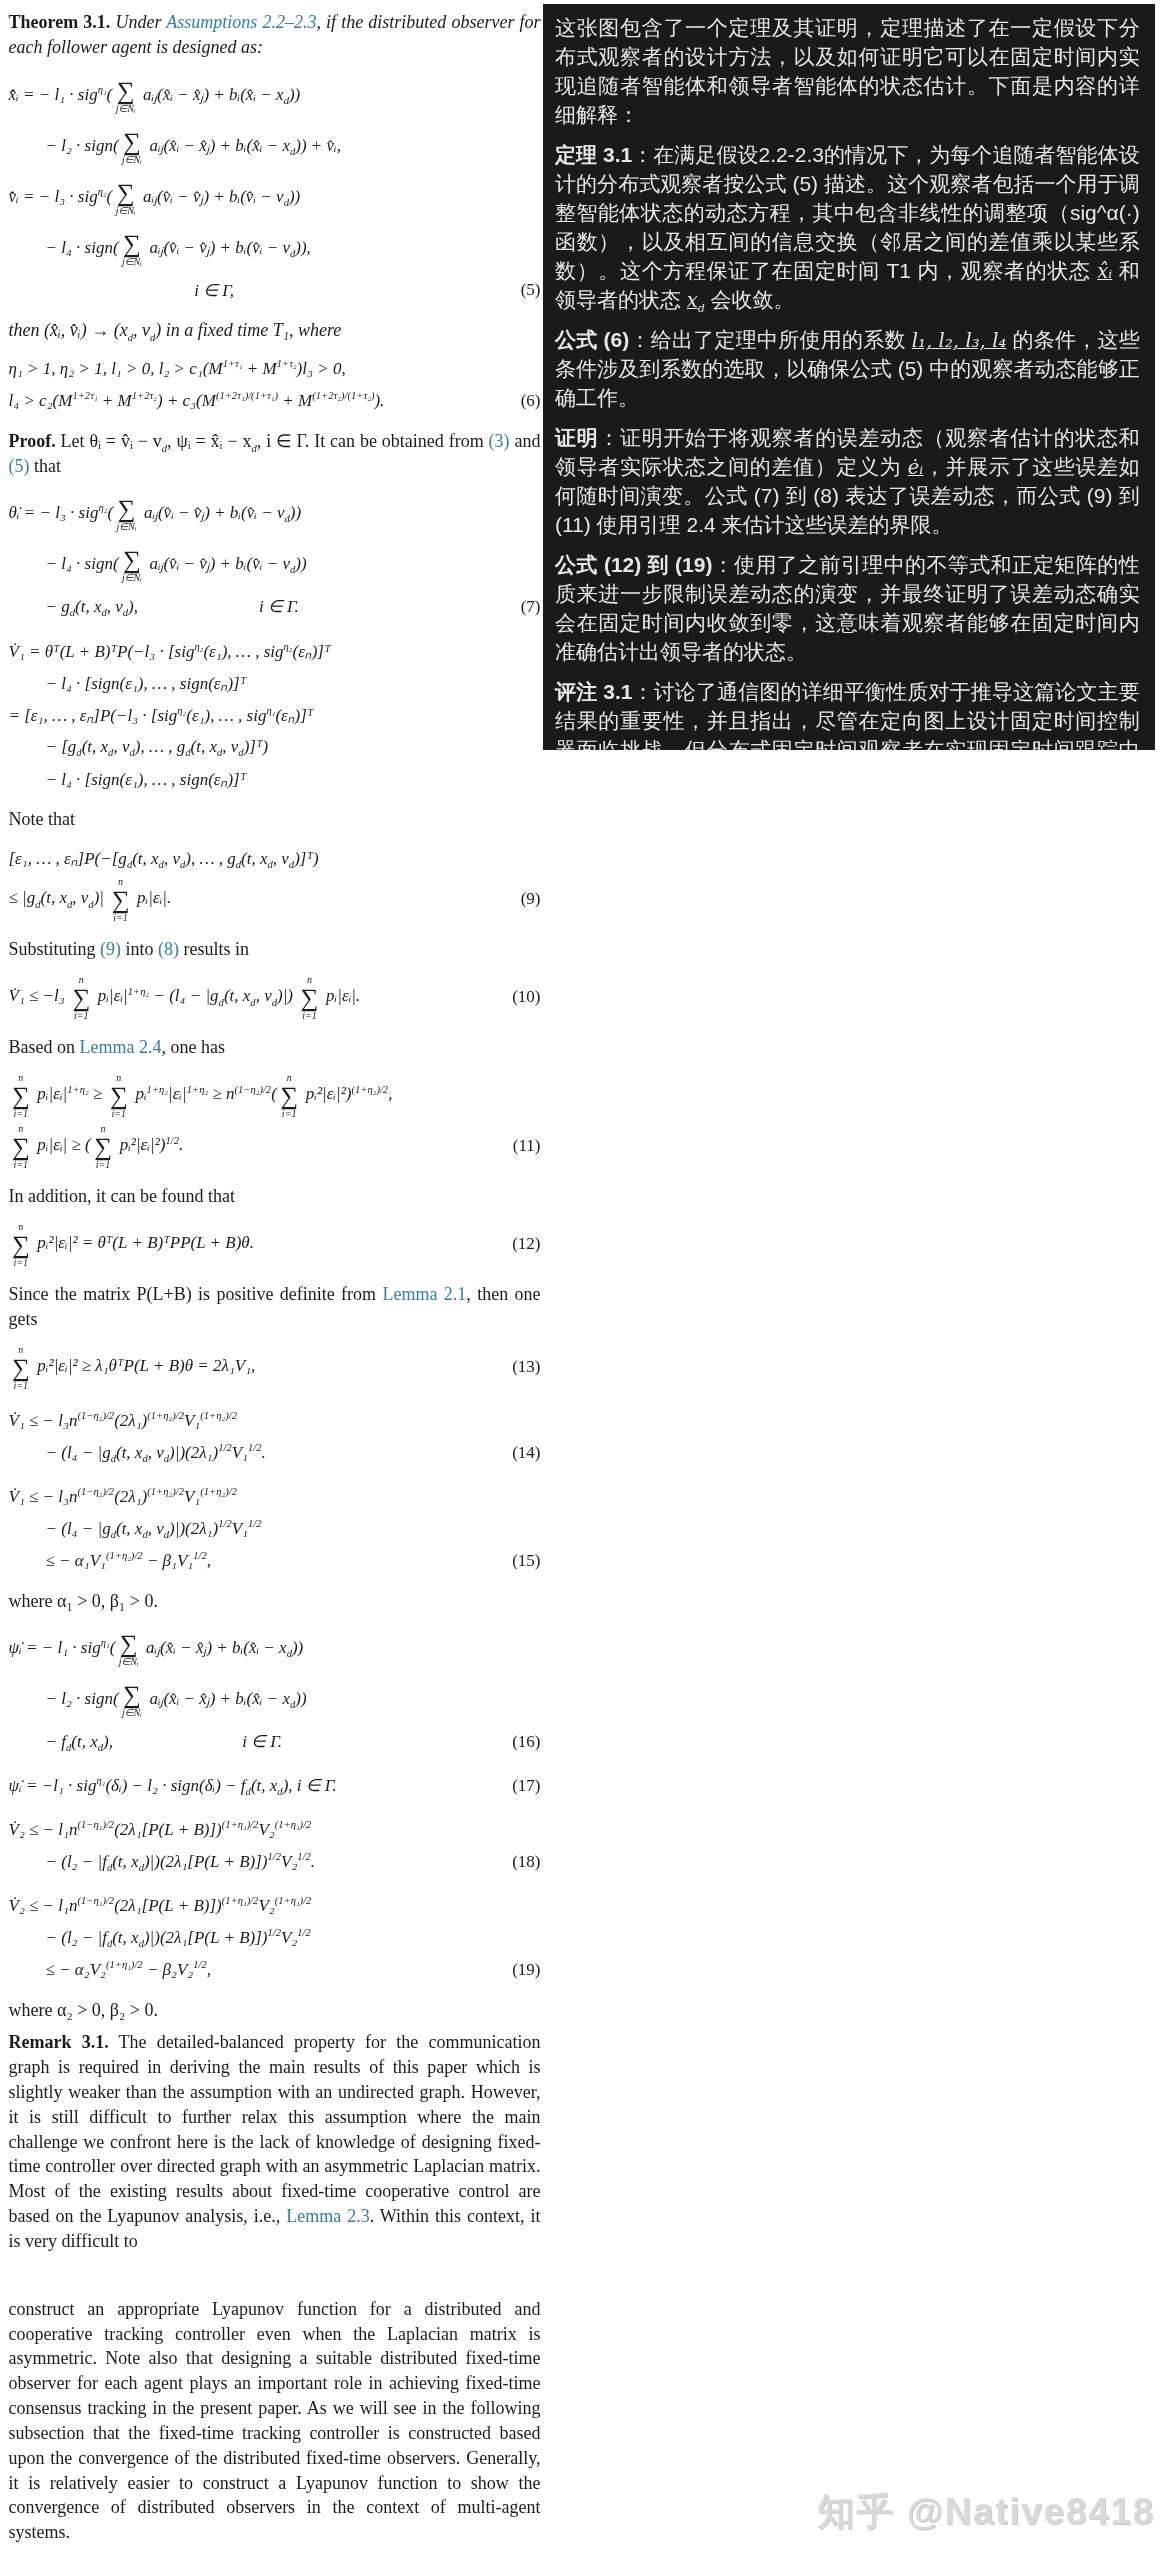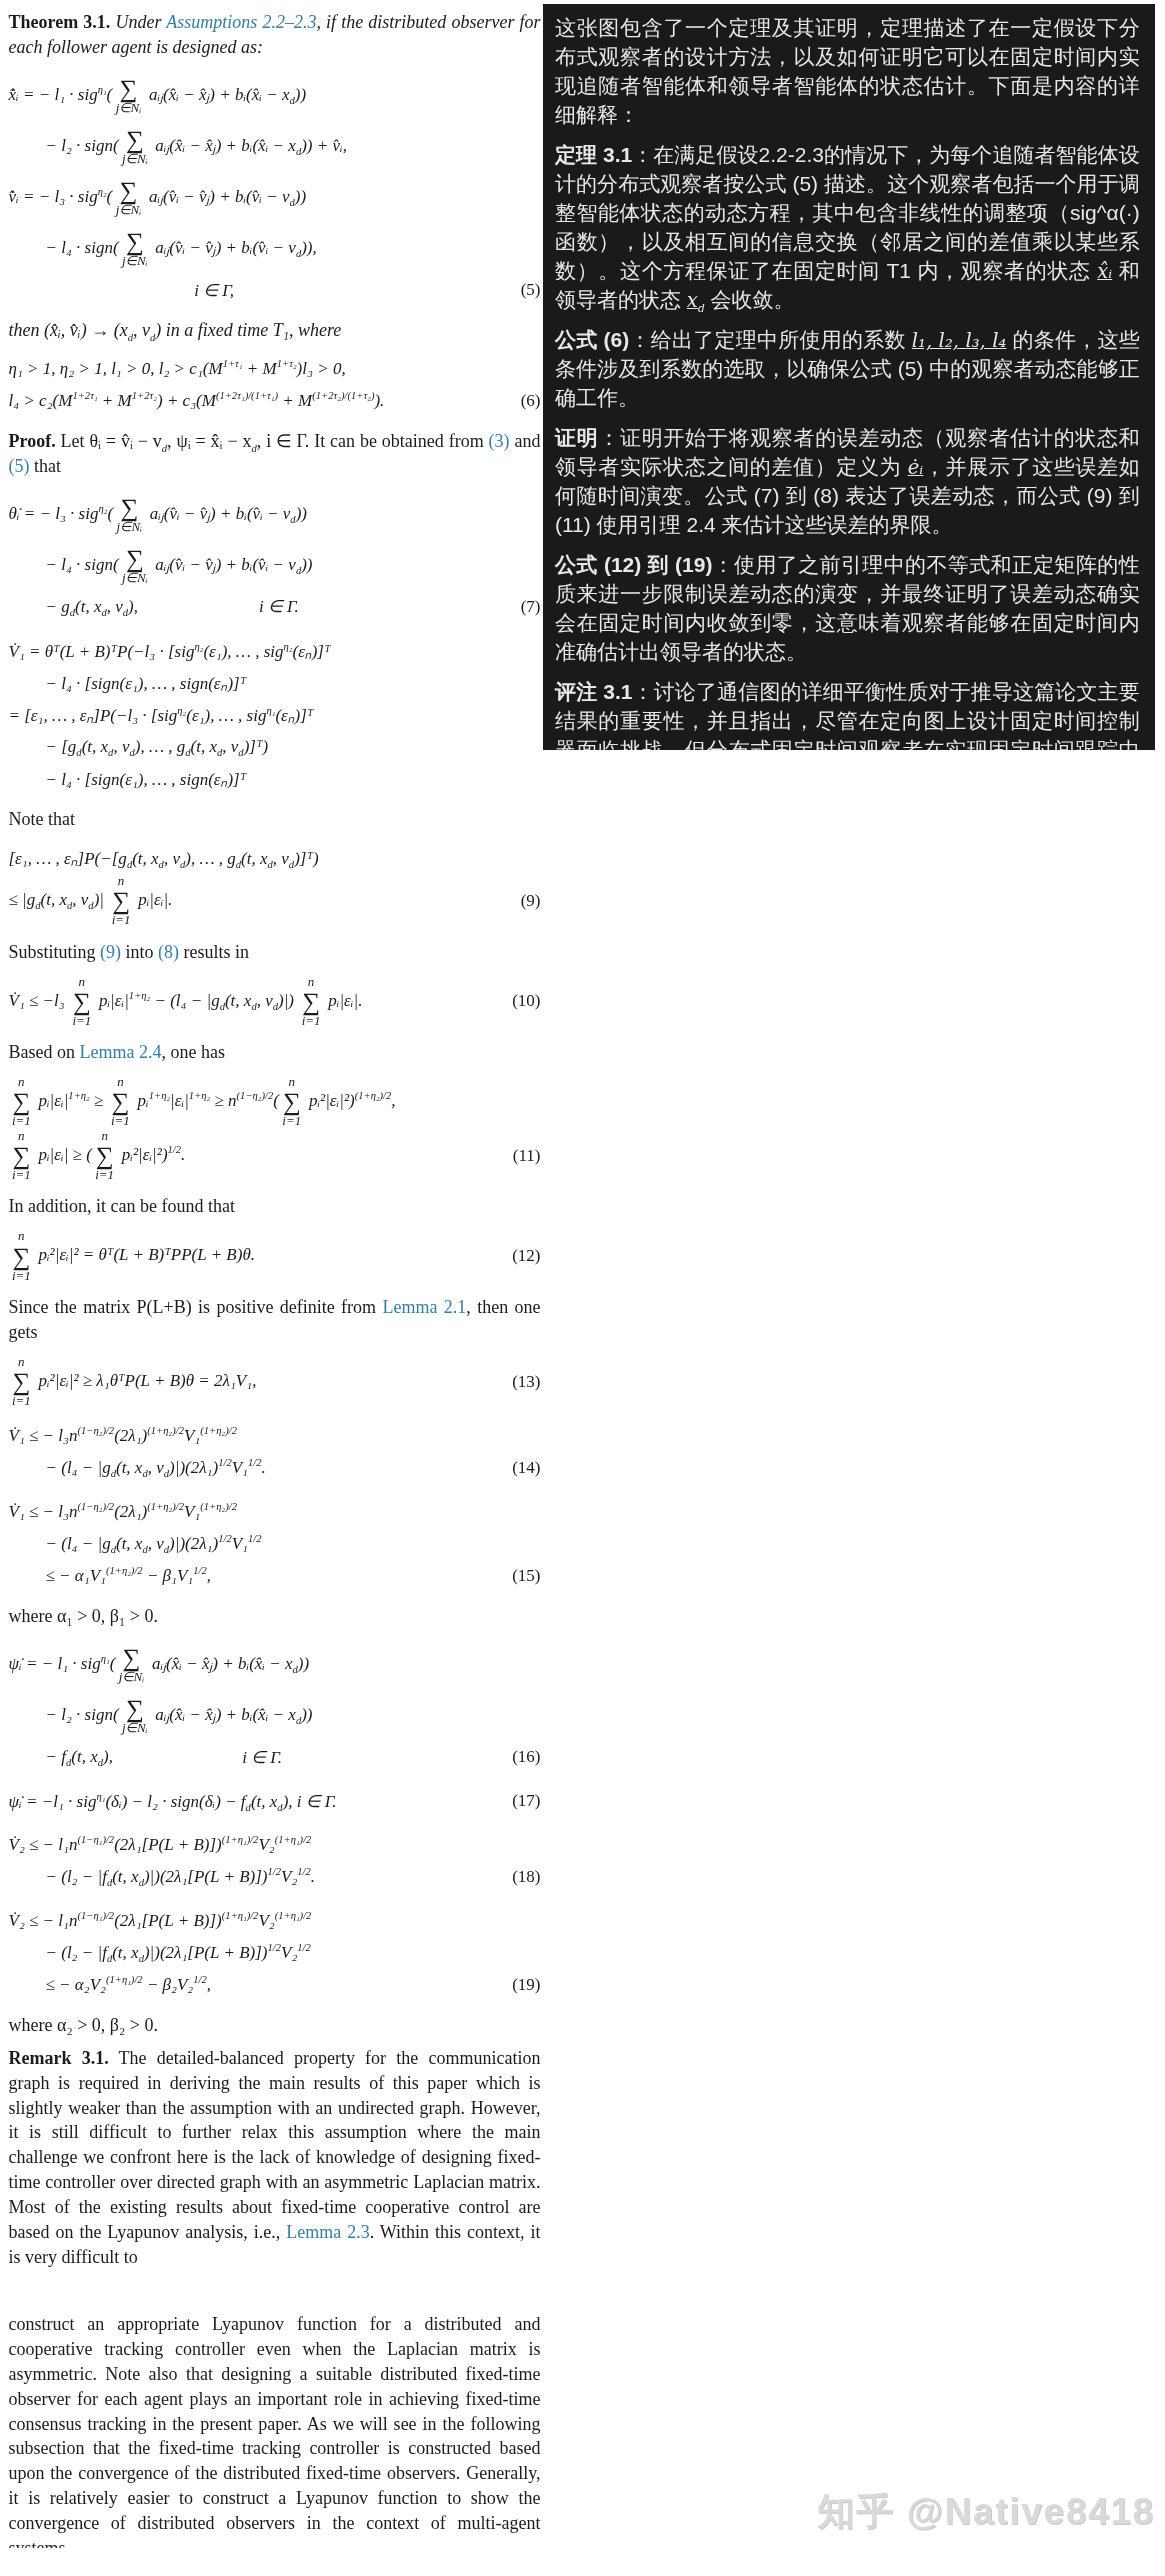--- a/index.html
+++ b/index.html
@@ -19,21 +19,21 @@
   .eq-line{display:flex;align-items:center;min-height:32px;font-style:italic;}
   .eq-line.tall{min-height:51px;}
   .eq-line.ind{padding-left:37px;}
   .eq-text{flex:0 1 auto;}
   .eq-mid{margin-left:auto;margin-right:101px;white-space:nowrap;text-align:right;}
   .eq-tag{margin-left:auto;font-style:normal;white-space:nowrap;}
   sup,sub{font-size:10.6px;line-height:0;font-style:italic;}
   .bigsum{display:inline-flex;flex-direction:column;align-items:center;line-height:1;
           margin:0 3.4px;vertical-align:middle;}
   .bigsum .sigma{font-size:25px;font-style:normal;line-height:1;}
-  .bigsum .lim{font-size:13px;font-style:italic;line-height:1.1;}
+  .bigsum .lim{font-size:10px;font-style:italic;line-height:1.1;}
 
   
   .panel{position:absolute;left:543px;top:4.3px;width:612px;height:746px;box-sizing:border-box;
          background:#1a1a1c;color:#e8e8e8;font-family:"Liberation Sans",sans-serif;
          font-size:21px;padding:10.2px 15.3px 8.5px 12px;overflow:hidden;}
   .panel p{margin:0 0 11px;line-height:1.38;text-align:justify;}
   .panel .b{font-weight:bold;}
   .panel .m{font-family:"DejaVu Serif",serif;font-style:italic;font-size:19.6px;text-decoration:underline;}
 
   

